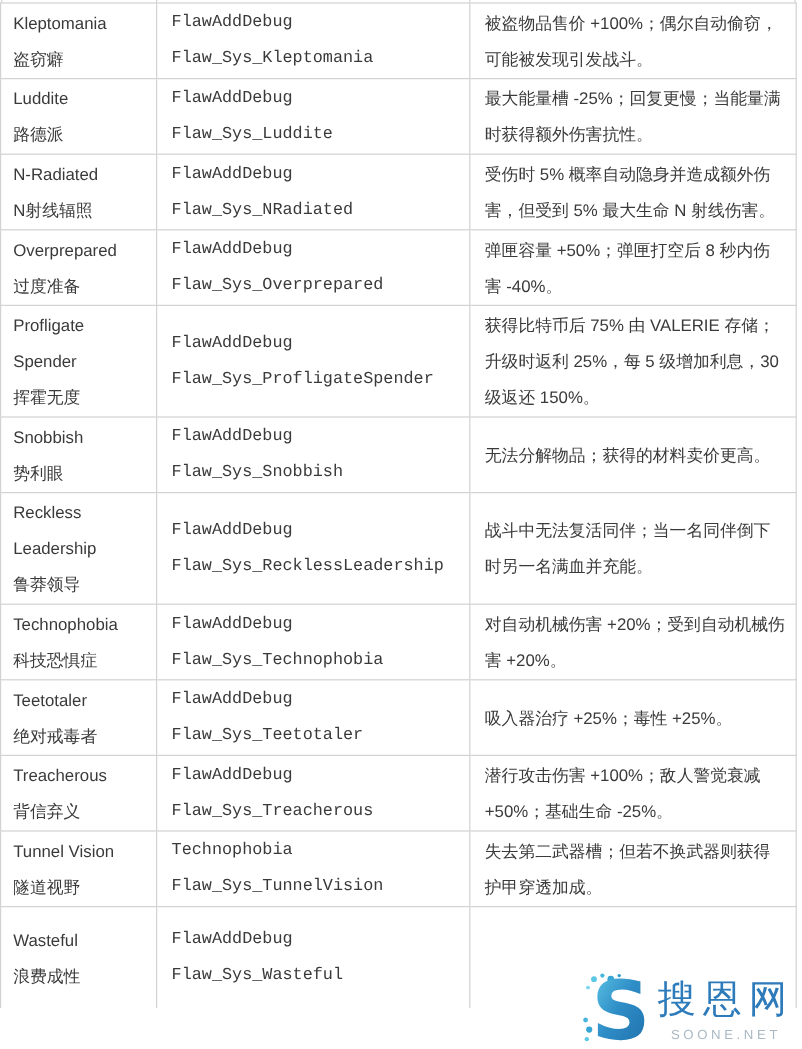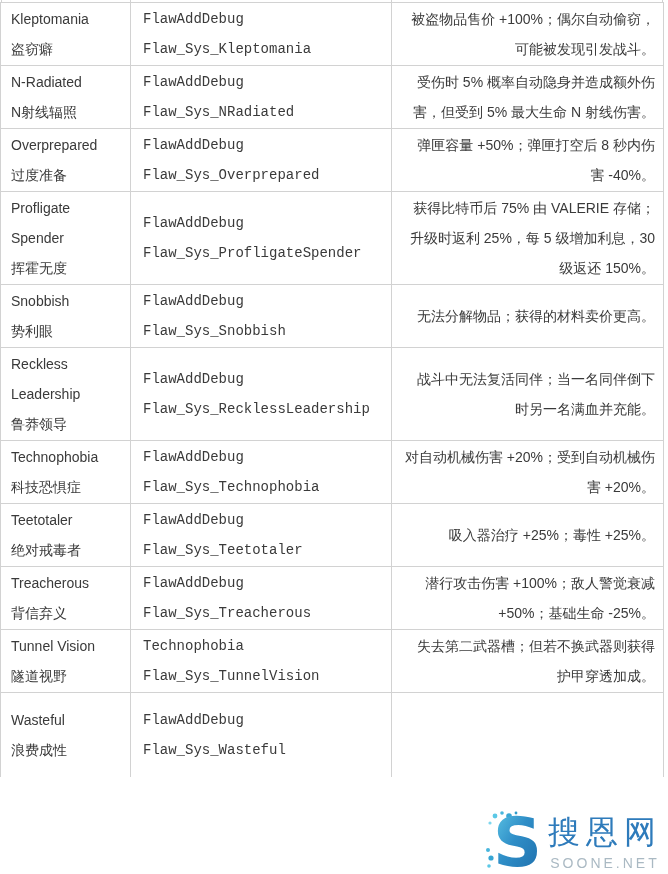--- a/index.html
+++ b/index.html
@@ -25,42 +25,42 @@
     border:1px solid #d2d2d2;
     vertical-align:middle;
     color:#3a3a3a;
     font-size:14px;
     line-height:30px;
     background:#ffffff;
     word-break:break-word;
   }
   td.c1 { padding:1px 4px 1px 10px;margin-left:34px; }
   td.c2 { padding:1px 6px 1px 12px;font-family:Liberation Mono, monospace; }
-  td.c3 { padding:1px 8px 1px 12px;text-align:right; }
+  td.c3 { padding:1px 8px 1px 12px; }
   tr:last-child td { border-bottom:none; height:84px; }
 
   
   .watermark {
     position:absolute;
     right:6px; bottom:0;
     height:66px;
     display:flex;
     align-items:flex-start;
   }
   .wm-logo { margin-top:2px; margin-right:5px; }
   .wm-text { display:flex; flex-direction:column; align-items:center; }
   .wm-name {
     font-size:32px;
     line-height:48px;
     letter-spacing:6px;
     color:#2e7bbb;
     white-space:nowrap;
   }
   .wm-domain {
-    font-size:14px;
+    font-size:11px;
     line-height:13px;
     letter-spacing:3px;
     color:#aab9c3;
     margin-top:1px;
   }
 </style>
 </head>
 <body>
 
 <div class="screen">
@@ -82,20 +82,32 @@
         <tr>
       <td class="c1">
         <div>Kleptomania</div>
         <div>盗窃癖</div>
       </td>
       <td class="c2">
         <div>FlawAddDebug Flaw_Sys_Kleptomania</div>
       </td>
       <td class="c3">
         <div>被盗物品售价 +100%；偶尔自动偷窃，可能被发现引发战斗。</div>
+      </td>
+    </tr>
+        <tr>
+      <td class="c1">
+        <div>Luddite</div>
+        <div>路德派</div>
+      </td>
+      <td class="c2">
+        <div>FlawAddDebug Flaw_Sys_Luddite</div>
+      </td>
+      <td class="c3">
+        <div>最大能量槽 -25%；回复更慢；当能量满时获得额外伤害抗性。</div>
       </td>
     </tr>
         <tr>
       <td class="c1">
         <div>N-Radiated</div>
         <div>N射线辐照</div>
       </td>
       <td class="c2">
         <div>FlawAddDebug Flaw_Sys_NRadiated</div>
       </td>

